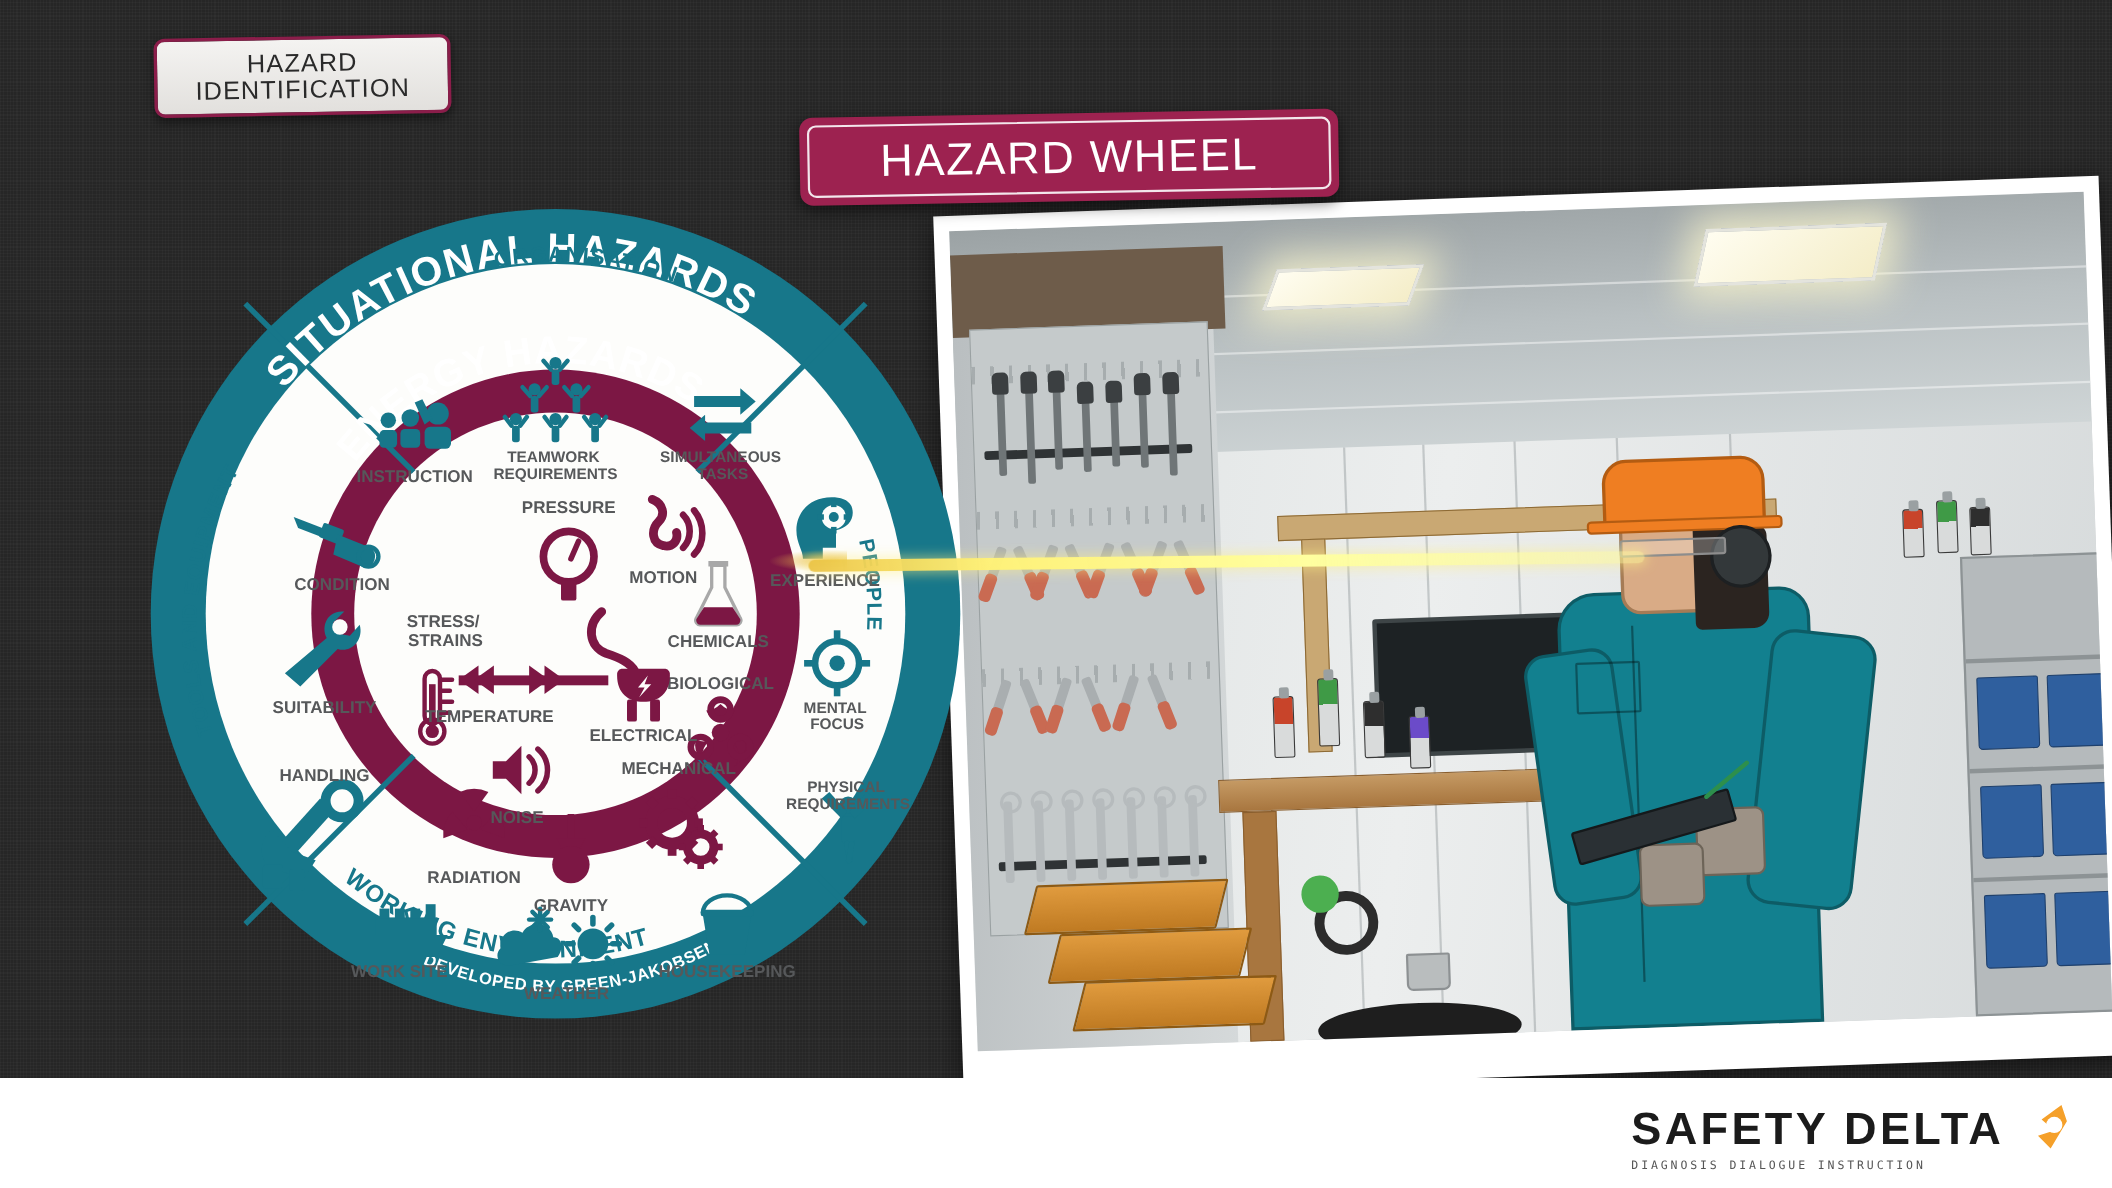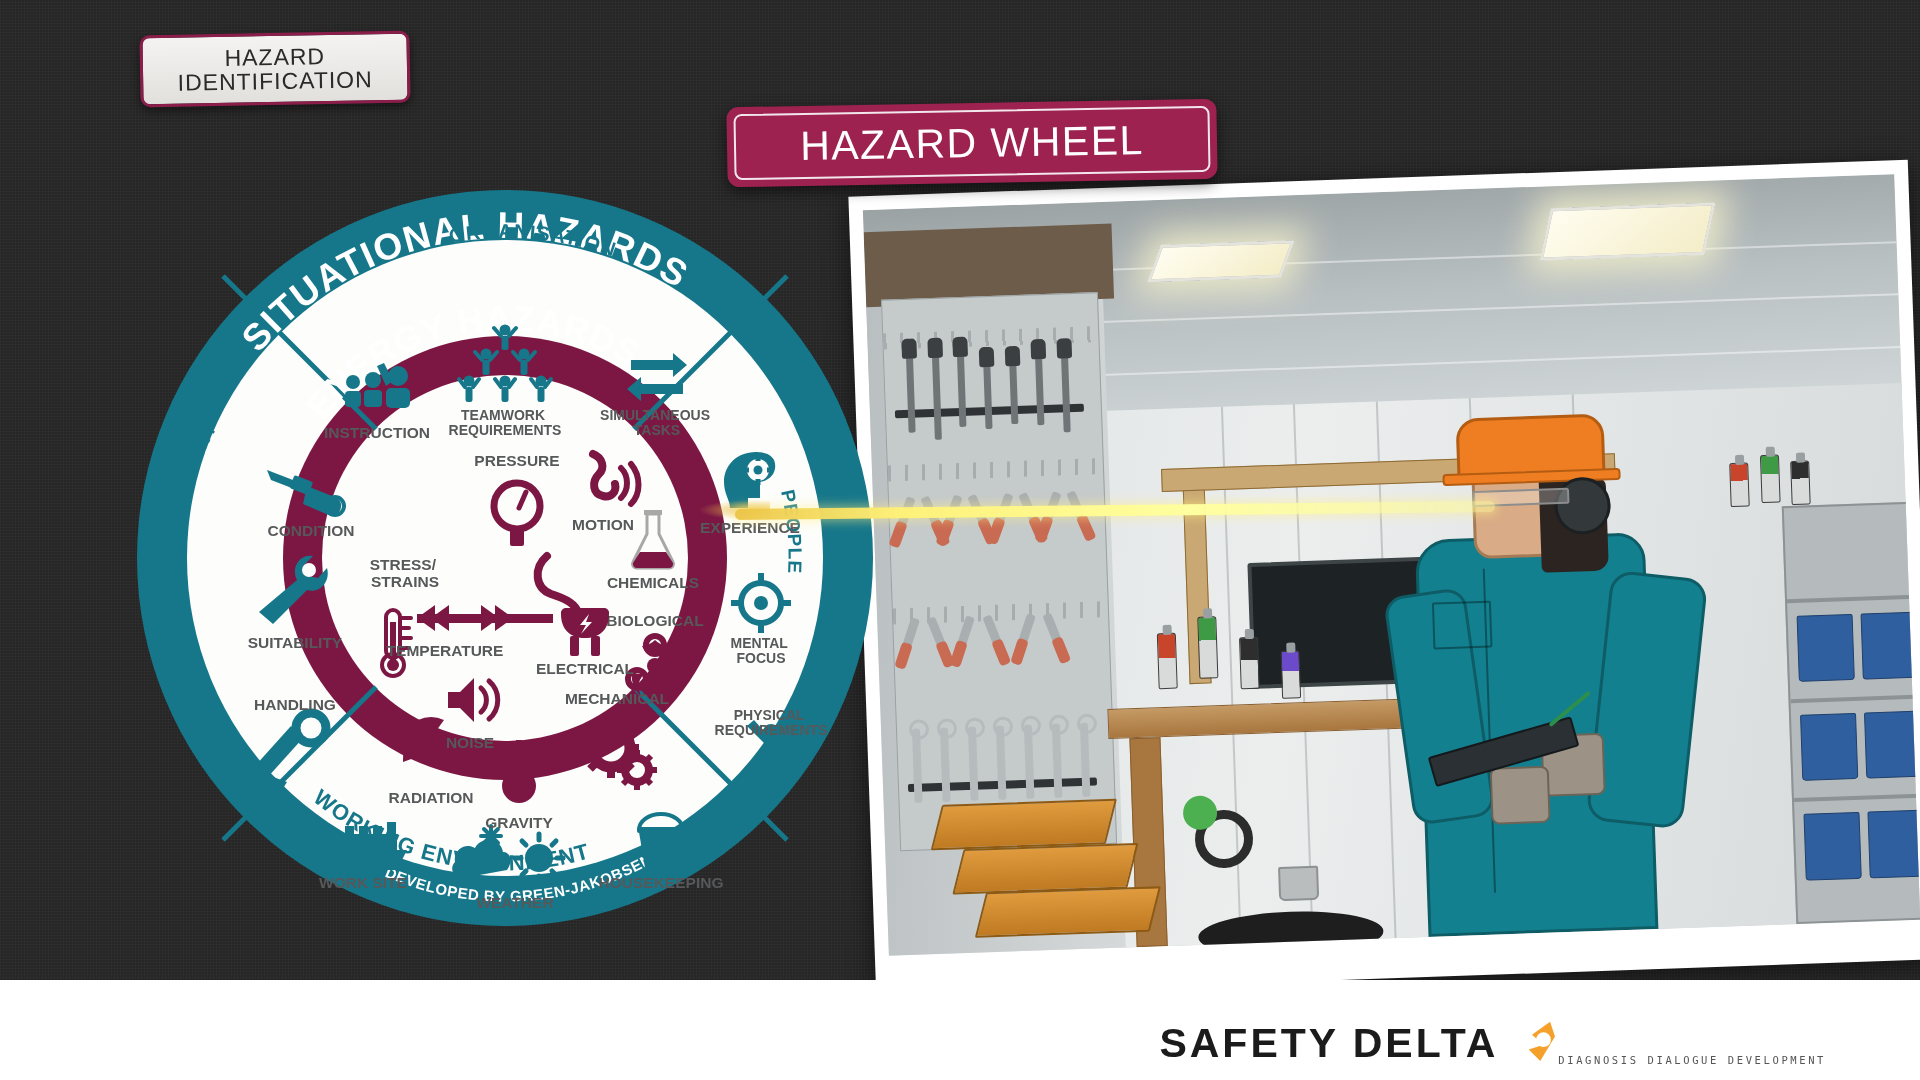--- a/index.html
+++ b/index.html
@@ -13,21 +13,21 @@
     position:relative;
   }
 
   
   .bottom-strip{
     position:absolute; left:0; bottom:0; width:1920px; height:100px;
     background:#ffffff;
   }
   .logo-wrap{
     position:absolute; right:38px; bottom:14px;
-    display:flex; flex-direction:row; align-items:flex-end;
+    display:flex; flex-direction:column; 
   }
   .logo-row{ display:flex; align-items:center; gap:8px; }
   .logo-text{
     font-size:41px; font-weight:700; letter-spacing:3px; color:#1b1b1b;
     font-family:"Liberation Sans", sans-serif; line-height:1;
   }
   .logo-mark{ width:52px; height:46px; }
   .logo-tag{
     font-size:10.5px; letter-spacing:2.6px; color:#555;
     font-family:"DejaVu Sans Mono", monospace; margin-top:5px; margin-right:56px;
@@ -629,15 +629,15 @@
 
 <div class="bottom-strip">
   <div class="logo-wrap">
     <div class="logo-row">
       <div class="logo-text">SAFETY DELTA</div>
       <svg class="logo-mark" viewBox="0 0 60 56">
         <path d="M52,2 L58,20 L40,50 L26,36 L44,30 L30,18 Z" fill="#f5a02a"></path>
         <circle cx="44" cy="24" r="9" fill="#ffffff"></circle>
       </svg>
     </div>
-    <div class="logo-tag">DIAGNOSIS  DIALOGUE  DEVELOPMENT</div>
+    <div class="logo-tag">DIAGNOSIS  DIALOGUE  INSTRUCTION</div>
   </div>
 </div>
 
 </body></html>

